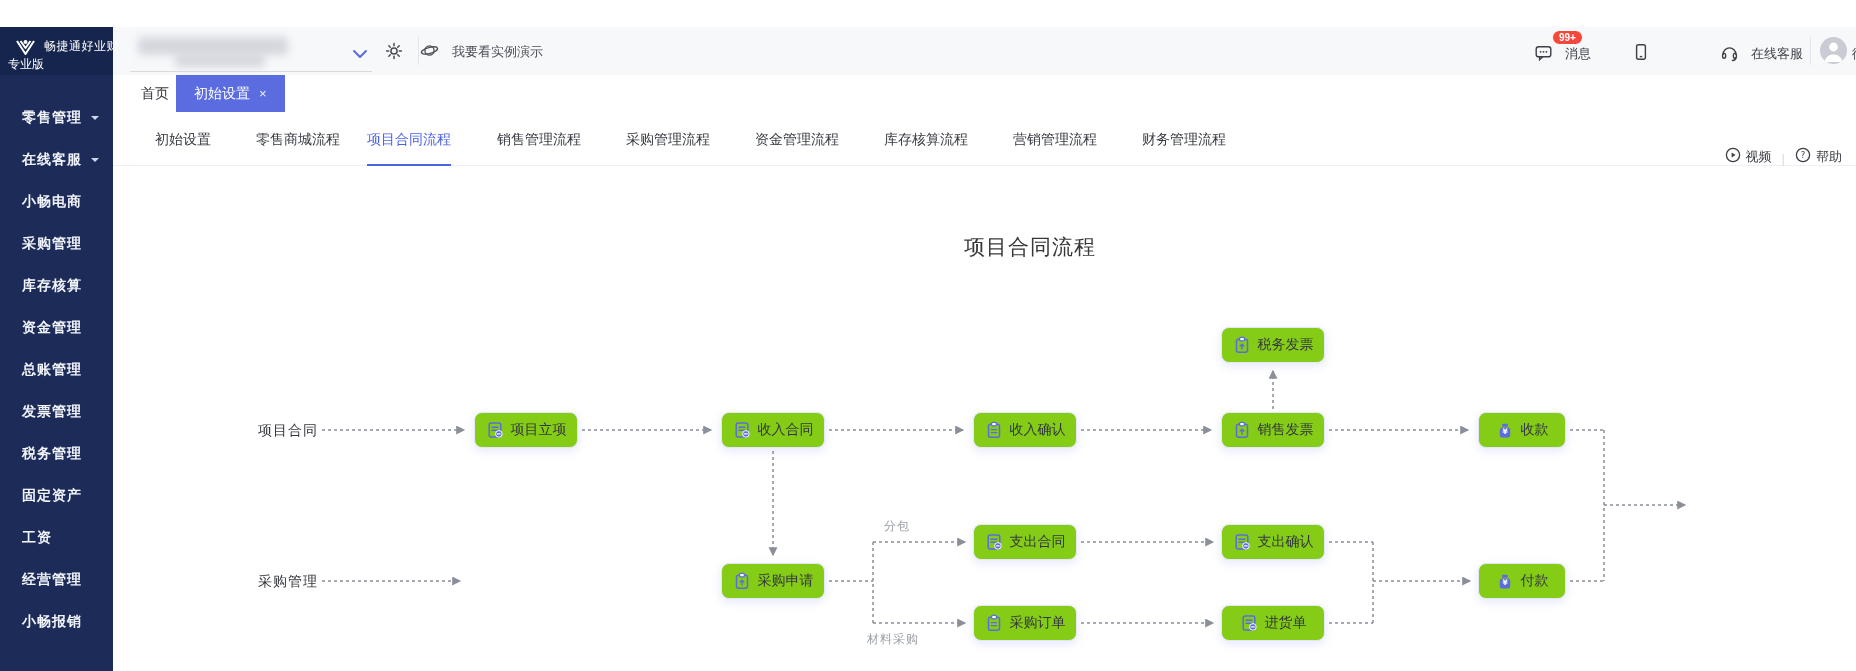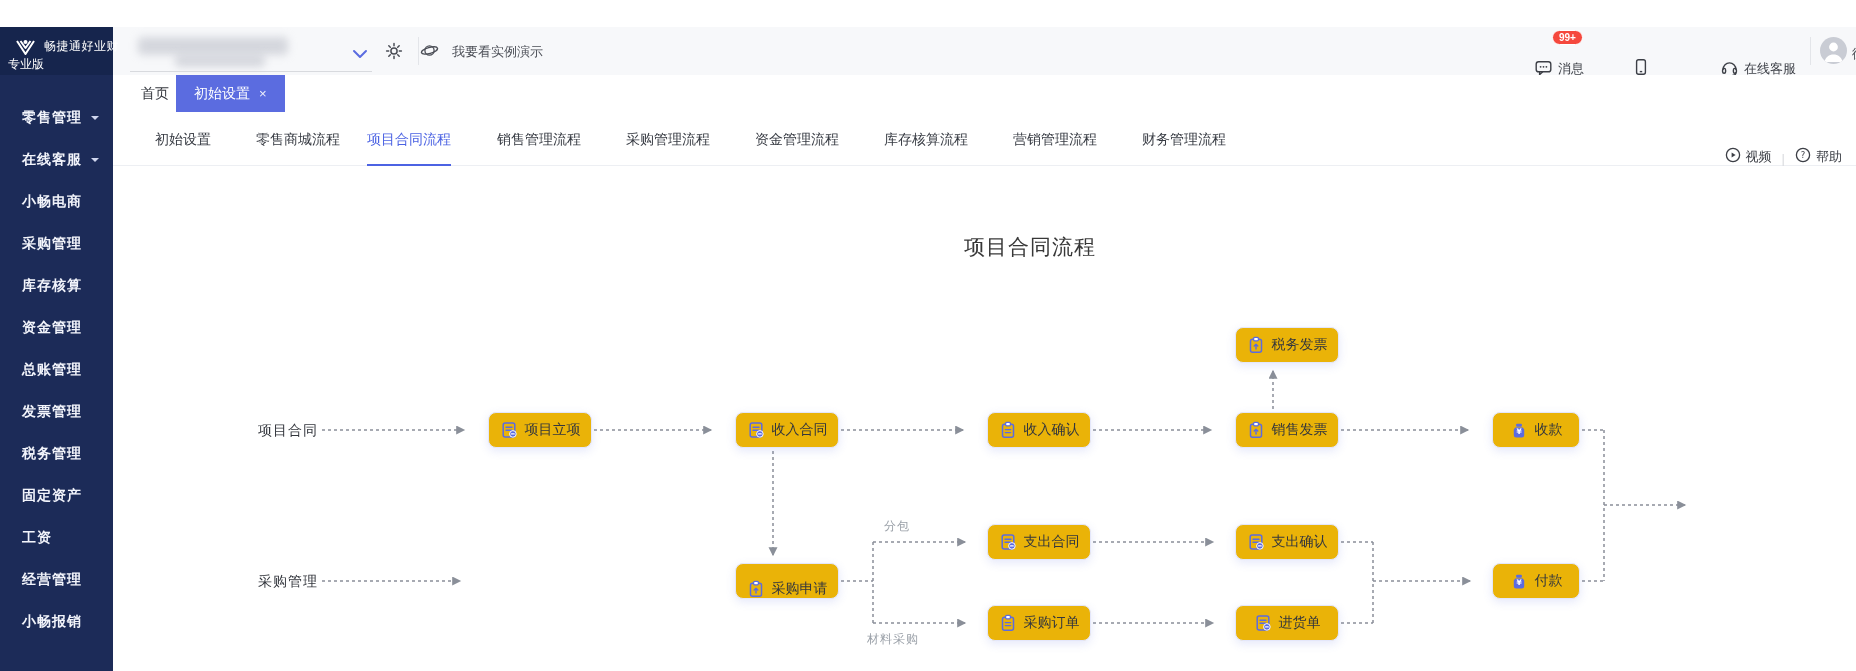--- a/index.html
+++ b/index.html
@@ -11,21 +11,21 @@
   .hdr { position:absolute; left:0; top:27px; width:1856px; height:48px; background:#f7f8fa; }
   .logo-block { position:absolute; left:0; top:0; width:113px; height:48px; background:#16254d; color:#fff; z-index:3; }
   .logo-mark { position:absolute; left:12px; top:6px; }
   .brand-name { position:absolute; left:44px; top:11px; font-size:12px; letter-spacing:.5px; white-space:nowrap; }
   .edition { position:absolute; left:8px; top:29px; font-size:12px; }
   .acct-blur { position:absolute; top:10px; height:18px; background:#b9bcc6; opacity:.55; filter:blur(4px); border-radius:4px; }
   .acct-line { position:absolute; left:130px; top:44px; width:242px; border-bottom:1px solid #d8dade; }
   .hicon { position:absolute; top:14px; width:20px; height:20px; }
   .hdr-divider { position:absolute; top:10px; width:1px; height:28px; background:#e3e5e9; }
   .demo { position:absolute; left:420px; top:14px; display:flex; align-items:center; gap:13px; font-size:13px; color:#4a4d55; cursor:pointer; }
-  .util { position:absolute; top:31px; display:flex; align-items:center; gap:5px; font-size:13px; color:#3c3f46; cursor:pointer; }
+  .util { position:absolute; top:16px; display:flex; align-items:center; gap:12px; font-size:13px; color:#3c3f46; cursor:pointer; }
   .badge { position:absolute; left:1552px; top:3px; background:#f5483d; color:#fff; font-size:10px; line-height:13px; padding:0 6px; border-radius:8px; border:1px solid #fff; font-weight:bold; }
   .avatar { position:absolute; left:1820px; top:10px; width:27px; height:27px; border-radius:50%; background:#c9ccd4; overflow:hidden; }
   .uname { position:absolute; left:1852px; top:18px; font-size:13px; color:#3c3f46; white-space:nowrap; }
 
   
   .wtabs { position:absolute; left:113px; top:75px; width:1743px; height:37px; background:#fff; }
   .wtab-home { position:absolute; left:18px; top:0; height:37px; line-height:37px; font-size:14px; color:#33363d; padding:0 10px; cursor:pointer; }
   .wtab-active { position:absolute; left:63px; top:0; height:37px; line-height:37px; background:#5b6ce0; color:#fff; font-size:14px; padding:0 18px; display:flex; align-items:center; gap:9px; cursor:pointer; }
   .wtab-close { font-size:13px; opacity:.9; cursor:pointer; }
 
@@ -42,21 +42,21 @@
   .ft.active { color:#4c63e3; border-bottom:2px solid #4c63e3; }
   .ft-utils { position:absolute; right:14px; top:0; height:54px; display:flex; align-items:flex-end; gap:10px; font-size:13px; color:#3c3f46; }
   .ft-util { display:flex; align-items:center; gap:5px; cursor:pointer; }
   .ft-sep { color:#d8dade; }
 
   
   .dg-title { position:absolute; left:928px; top:233px; width:204px; text-align:center; font-size:21px; color:#383838; font-weight:500; letter-spacing:1px; }
   .wires { position:absolute; left:0; top:0; pointer-events:none; }
   .rowlabel { position:absolute; width:80px; text-align:right; font-size:14px; color:#33363d; letter-spacing:1px; }
   .elabel { position:absolute; font-size:12px; color:#9aa0a8; letter-spacing:1px; }
-  .node { position:absolute; height:36px; background:#eab308; border:1px solid #e4e7fa; border-radius:8px; box-shadow:0 3px 10px rgba(95,110,224,.16); display:flex; align-items:center; justify-content:center; gap:7px; font-size:14px; color:#33363d; cursor:pointer; white-space:nowrap;margin-left:14px; }
+  .node { position:absolute; height:36px; background:#84cc16; border:1px solid #e4e7fa; border-radius:8px; box-shadow:0 3px 10px rgba(95,110,224,.16); display:flex; align-items:center; justify-content:center; gap:7px; font-size:14px; color:#33363d; cursor:pointer; white-space:nowrap; }
   .nicon { width:18px; height:18px; flex:0 0 18px; }
   .hide-defs { position:absolute; width:0; height:0; overflow:hidden; }
 </style>
 </head>
 <body>
 
 <div class="screen">
 
   <svg class="hide-defs" aria-hidden="true">
     <defs>
@@ -336,21 +336,21 @@
         <use href="#i-clip-up"></use>
       </svg>
     <span>税务发票</span>
   </div>
   <div class="node" style="left:1478px; top:412px; width:88px;">
     <svg class="nicon" viewBox="0 0 18 18">
         <use href="#i-bag"></use>
       </svg>
     <span>收款</span>
   </div>
-  <div class="node" style="left:721px; top:563px; width:104px;align-items:flex-end;">
+  <div class="node" style="left:721px; top:563px; width:104px;">
     <svg class="nicon" viewBox="0 0 18 18">
         <use href="#i-clip-up"></use>
       </svg>
     <span>采购申请</span>
   </div>
   <div class="node" style="left:973px; top:524px; width:104px;">
     <svg class="nicon" viewBox="0 0 18 18">
         <use href="#i-doc"></use>
       </svg>
     <span>支出合同</span>

